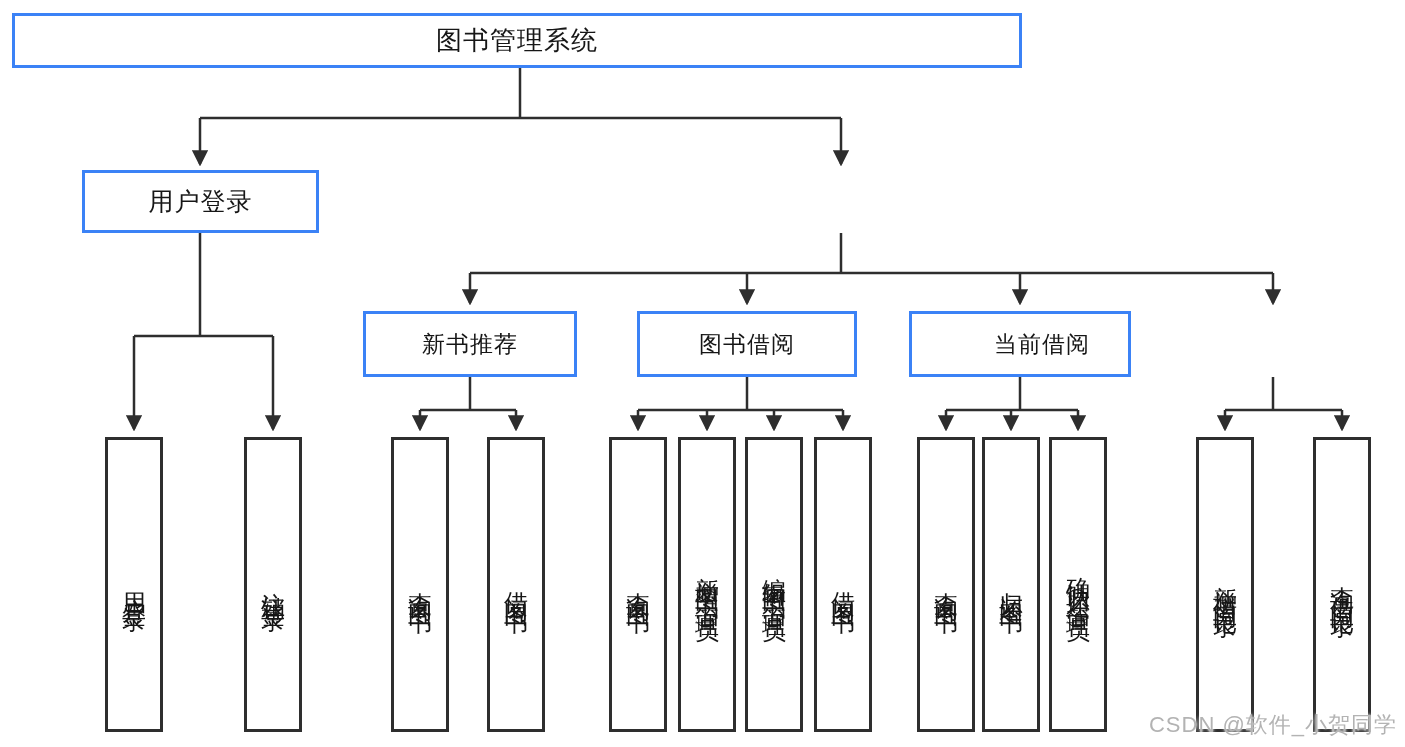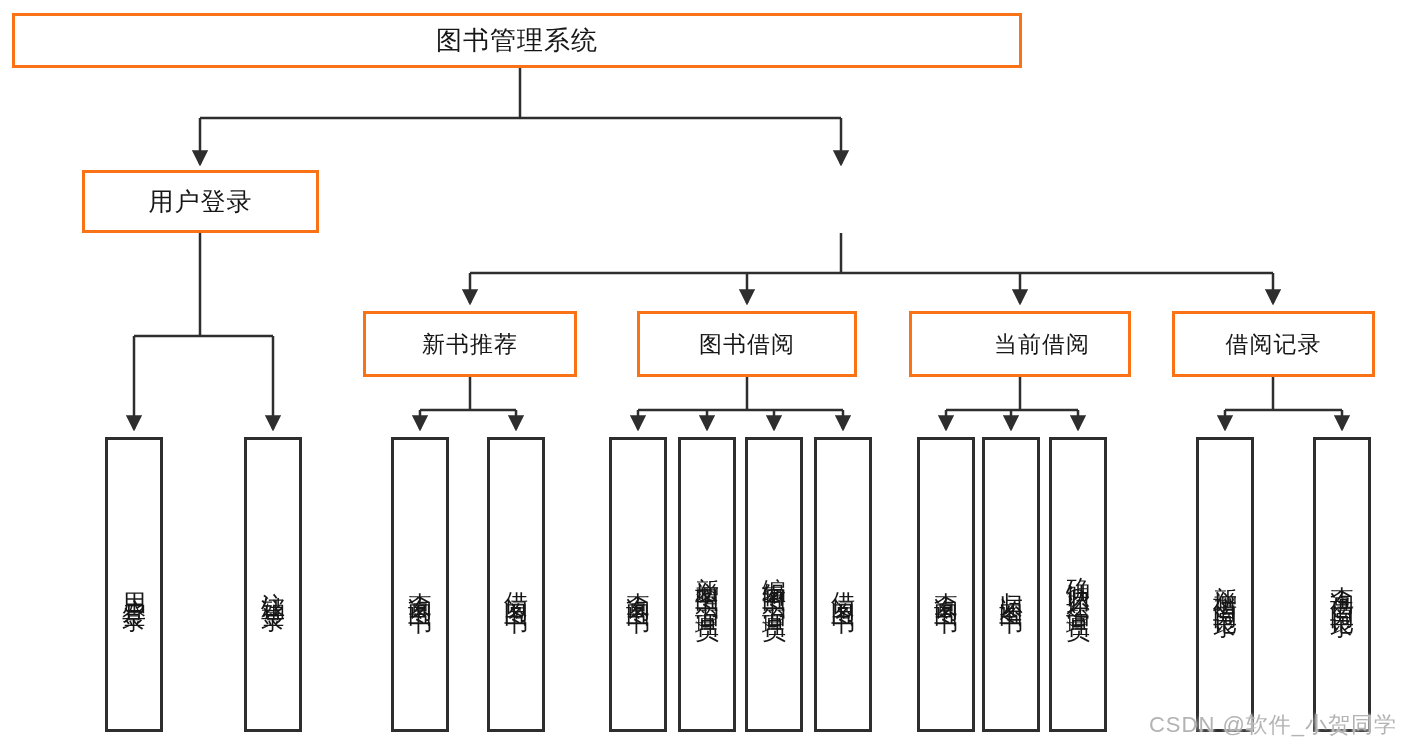--- a/index.html
+++ b/index.html
@@ -2,21 +2,21 @@
 <html><head>
 <meta charset="utf-8">
 <style>
   html,body{margin:0;padding:0;background:#fff;}
   #stage{
     position:relative;width:1405px;height:747px;background:#ffffff;
     font-family:"Liberation Sans","DejaVu Sans",sans-serif;overflow:hidden;
   }
   #wires{position:absolute;left:0;top:0;width:1405px;height:747px;}
   .node{
-    position:absolute;box-sizing:border-box;border:3px solid #f97316;background:#ffffff;
+    position:absolute;box-sizing:border-box;border:3px solid #3b82f6;background:#ffffff;
     display:flex;align-items:center;justify-content:center;
     color:#161616;z-index:2;white-space:nowrap;
   }
   .lvl-root{font-size:26px;letter-spacing:1px;}
   .lvl-2{font-size:25px;letter-spacing:1px;}
   .lvl-3{font-size:23px;letter-spacing:1px;}
   .leaf{
     position:absolute;box-sizing:border-box;border:3px solid #2e2e2e;background:#ffffff;
     top:437px;width:58px;height:295px;z-index:2;
     display:flex;align-items:center;justify-content:center;
@@ -85,21 +85,20 @@
     </g>
   </svg>
 
   <div class="node lvl-root" style="left:12px;top:13px;width:1010px;height:55px;">图书管理系统</div>
 
   <div class="node lvl-2" style="left:82px;top:170px;width:237px;height:63px;">用户登录</div>
 
   <div class="node lvl-3" style="left:363px;top:311px;width:214px;height:66px;">新书推荐</div>
   <div class="node lvl-3" style="left:637px;top:311px;width:220px;height:66px;">图书借阅</div>
   <div class="node lvl-3" style="left:909px;top:311px;width:222px;height:66px;padding-left:44px;">当前借阅</div>
-  <div class="node lvl-3" style="left:1172px;top:311px;width:203px;height:66px;">借阅记录</div>
 
   <div class="leaf" style="left:105px;">用户登录</div>
   <div class="leaf" style="left:244px;">注销登录</div>
 
   <div class="leaf" style="left:391px;">查询图书</div>
   <div class="leaf" style="left:487px;">借阅图书</div>
 
   <div class="leaf" style="left:609px;">查询图书</div>
   <div class="leaf" style="left:678px;">新增图书（管理员）</div>
   <div class="leaf" style="left:745px;">编辑图书（管理员）</div>

